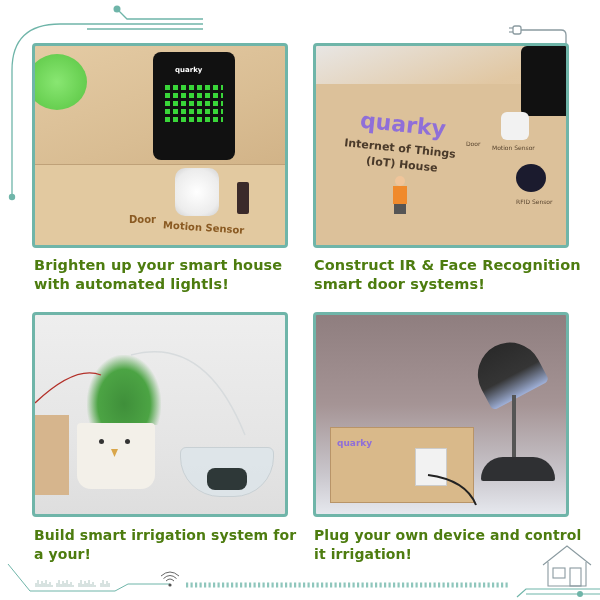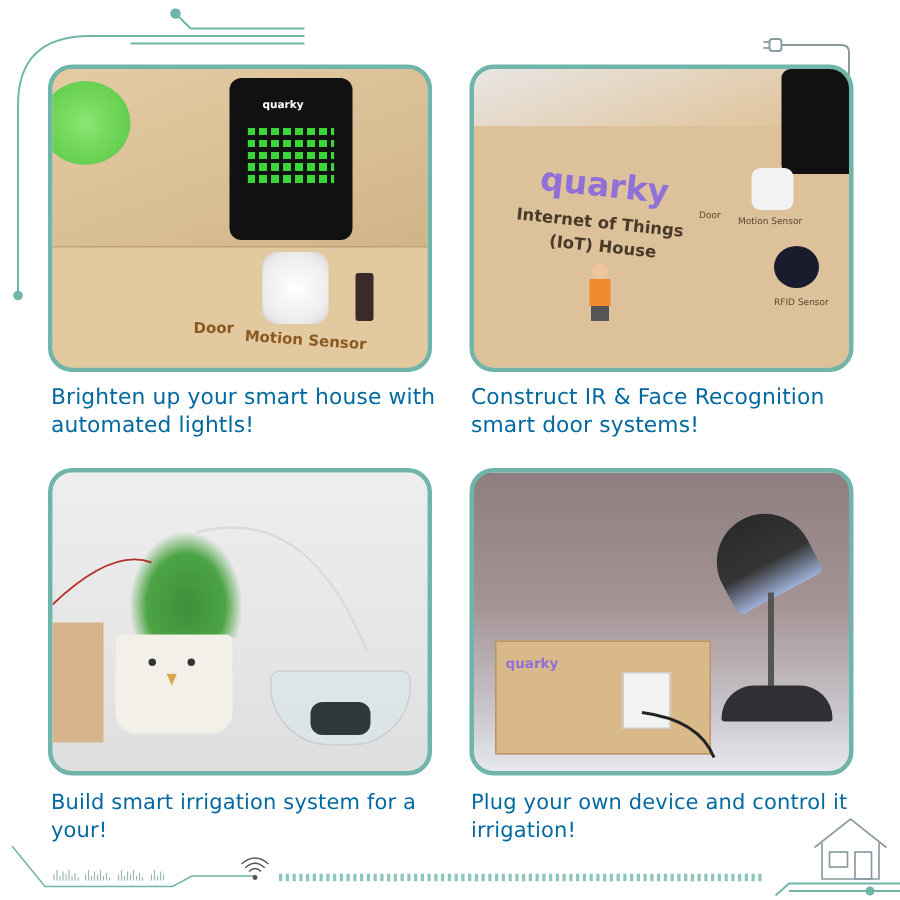--- a/index.html
+++ b/index.html
@@ -1,23 +1,23 @@
 <!DOCTYPE html>
 <html><head>
 <meta charset="utf-8">
 <style>
   html,body{margin:0;padding:0;background:#ffffff;}
   body{width:600px;height:600px;position:relative;overflow:hidden;font-family:"DejaVu Sans","Liberation Sans",sans-serif;}
   .deco{position:absolute;left:0;top:0;width:600px;height:600px;pointer-events:none;}
-  .panel{position:absolute;width:256px;height:205px;border:3px solid #6fb5a9;border-radius:16px;overflow:hidden;box-sizing:border-box;}
+  .panel{position:absolute;width:256px;height:205px;border:3px solid #6fb5a9;border-radius:4px;overflow:hidden;box-sizing:border-box;}
   .p1{left:32px;top:43px;background:linear-gradient(160deg,#e4cba4 0%,#d9bd93 45%,#caa97c 100%);}
   .p2{left:313px;top:43px;background:linear-gradient(160deg,#e8e6e4 0%,#e1c7a2 35%,#d8bb92 100%);}
   .p3{left:32px;top:312px;background:linear-gradient(180deg,#eeeeee 0%,#e4e4e4 70%,#dedede 100%);}
   .p4{left:313px;top:312px;background:linear-gradient(180deg,#8f7e7f 0%,#a59495 45%,#c9c6cc 80%,#e6e8ee 100%);}
-  .caption{position:absolute;font-size:14.5px;line-height:19px;color:#0369a1;font-weight:400;letter-spacing:0.1px;}
+  .caption{position:absolute;font-size:14.5px;line-height:19px;color:#4d7c0f;font-weight:700;letter-spacing:0.1px;}
   .c1{left:34px;top:256px;width:270px;}
   .c2{left:314px;top:256px;width:280px;}
   .c3{left:34px;top:526px;width:270px;font-size:14px;}
   .c4{left:314px;top:526px;width:280px;font-size:14px;}
   .obj{position:absolute;}
   .txt{position:absolute;font-family:"DejaVu Sans",sans-serif;white-space:nowrap;}
 </style>
 </head>
 <body>
 

